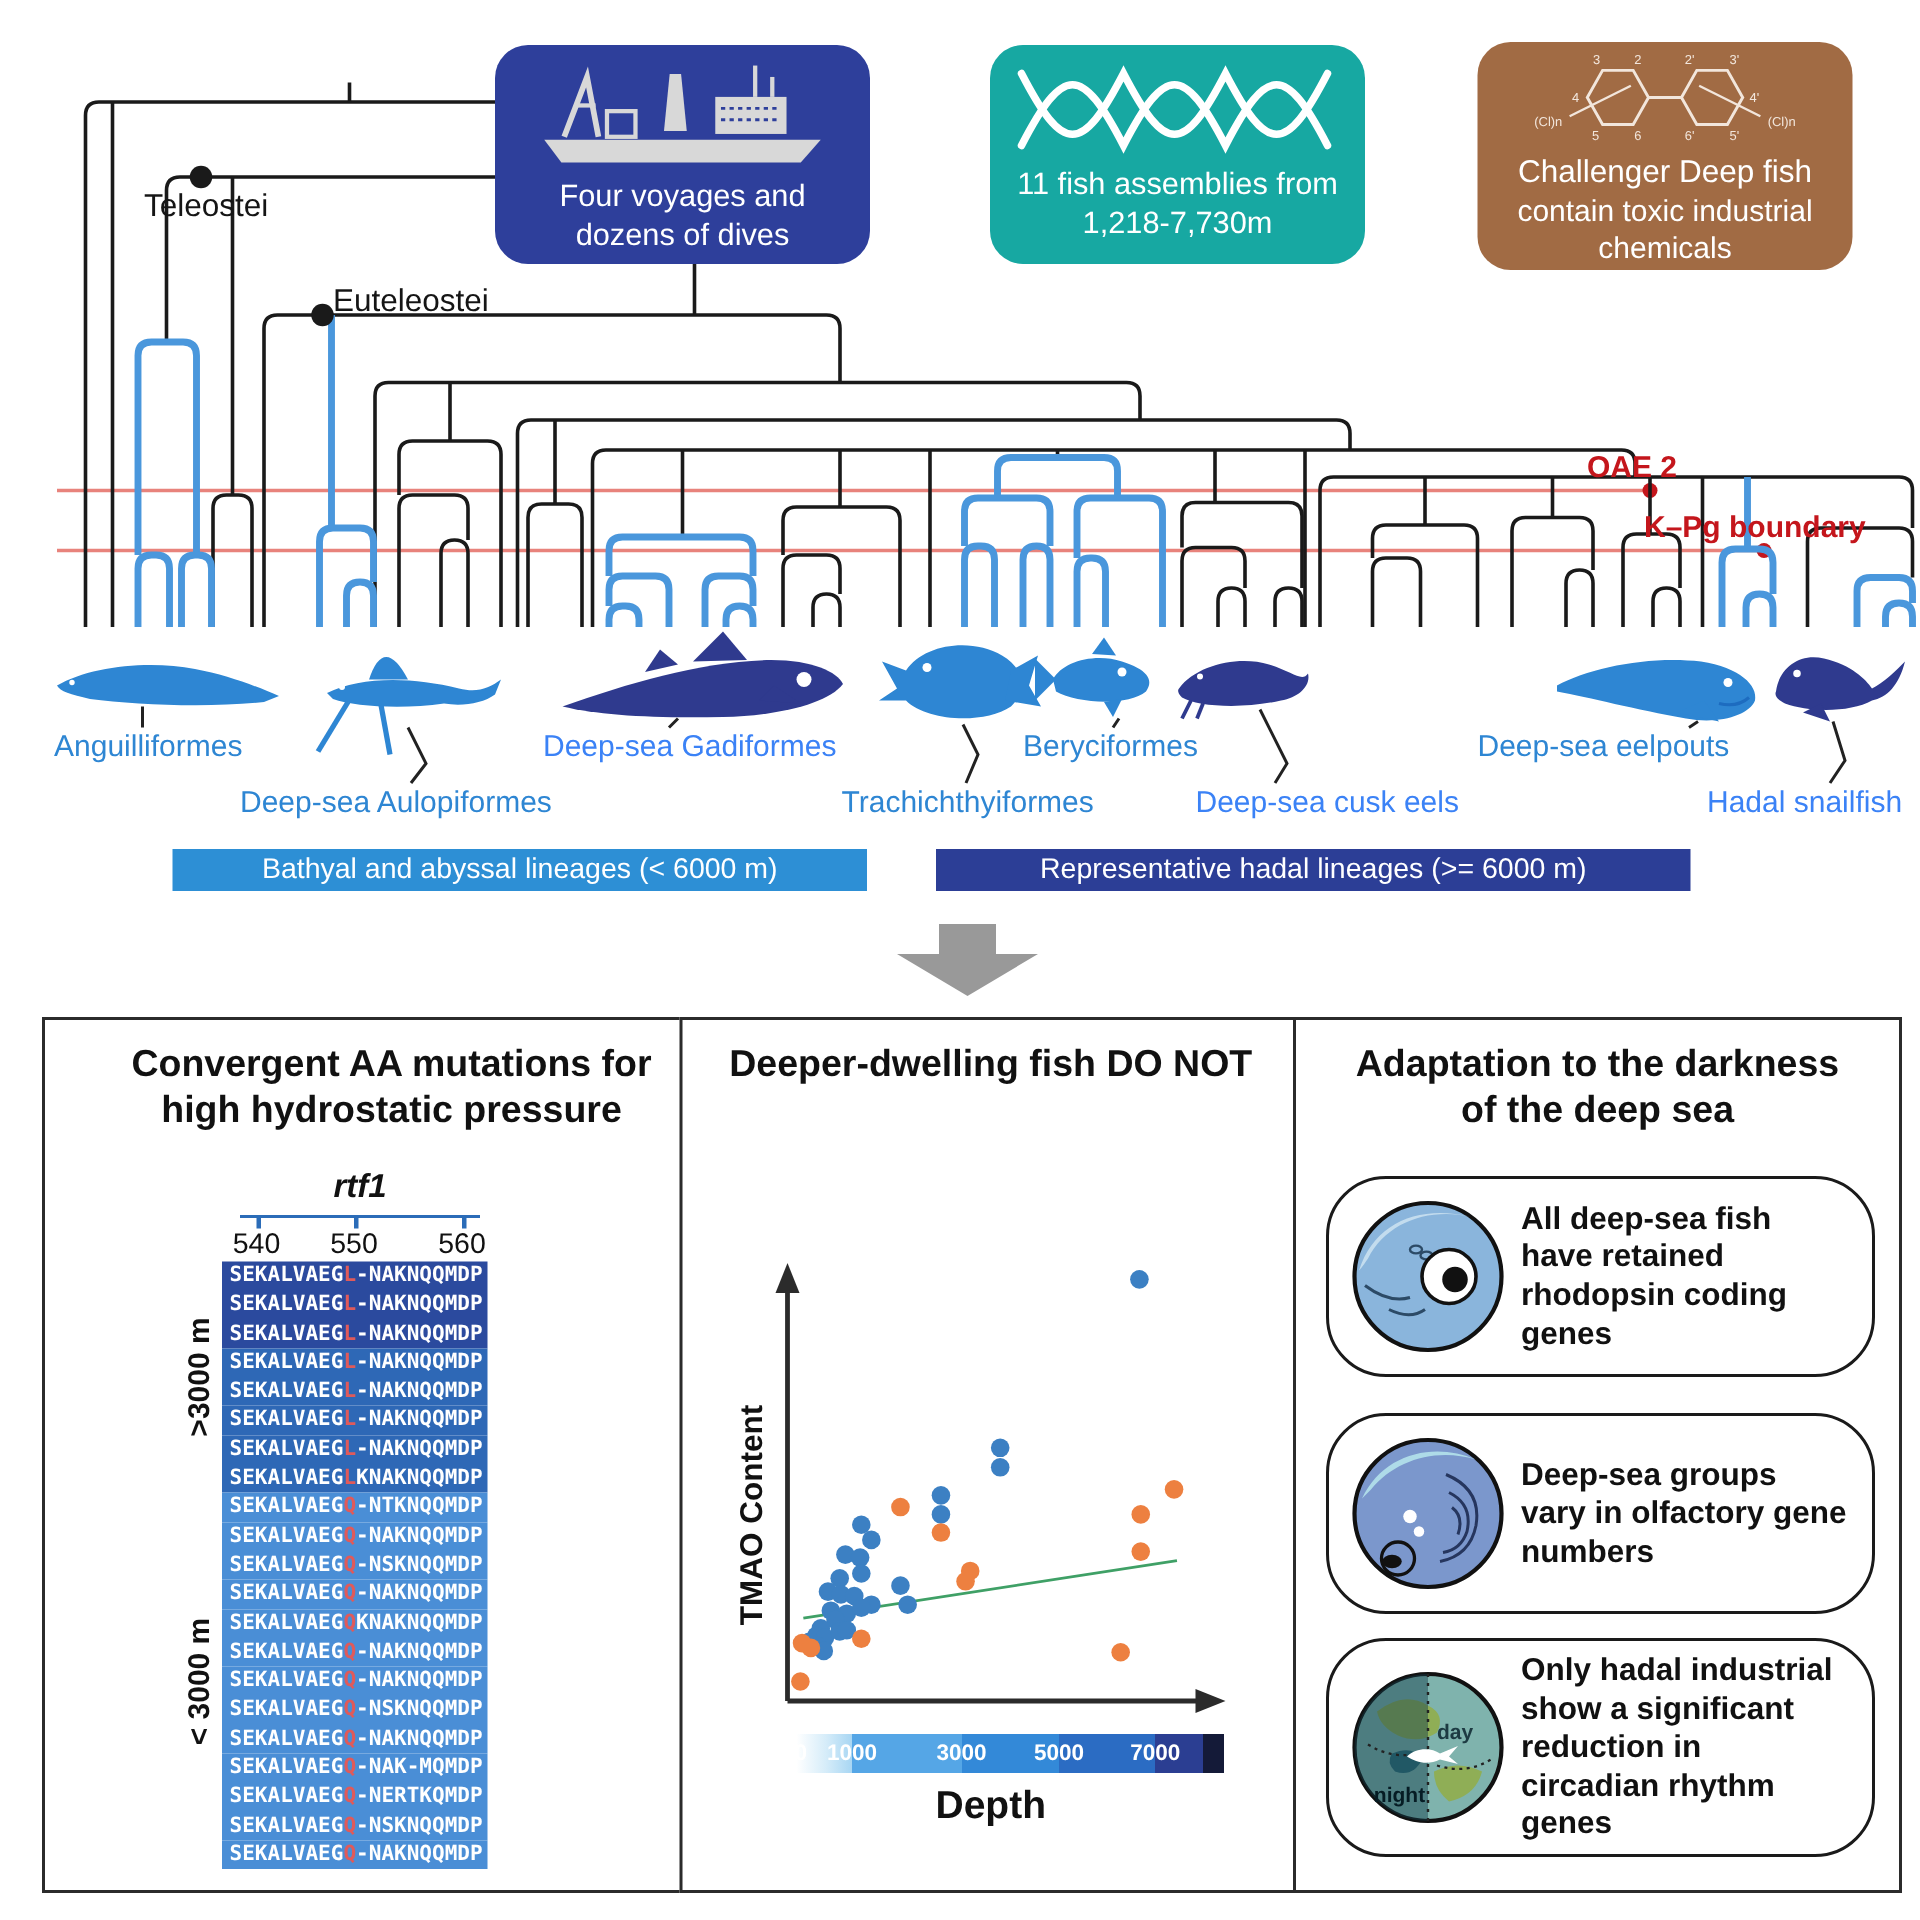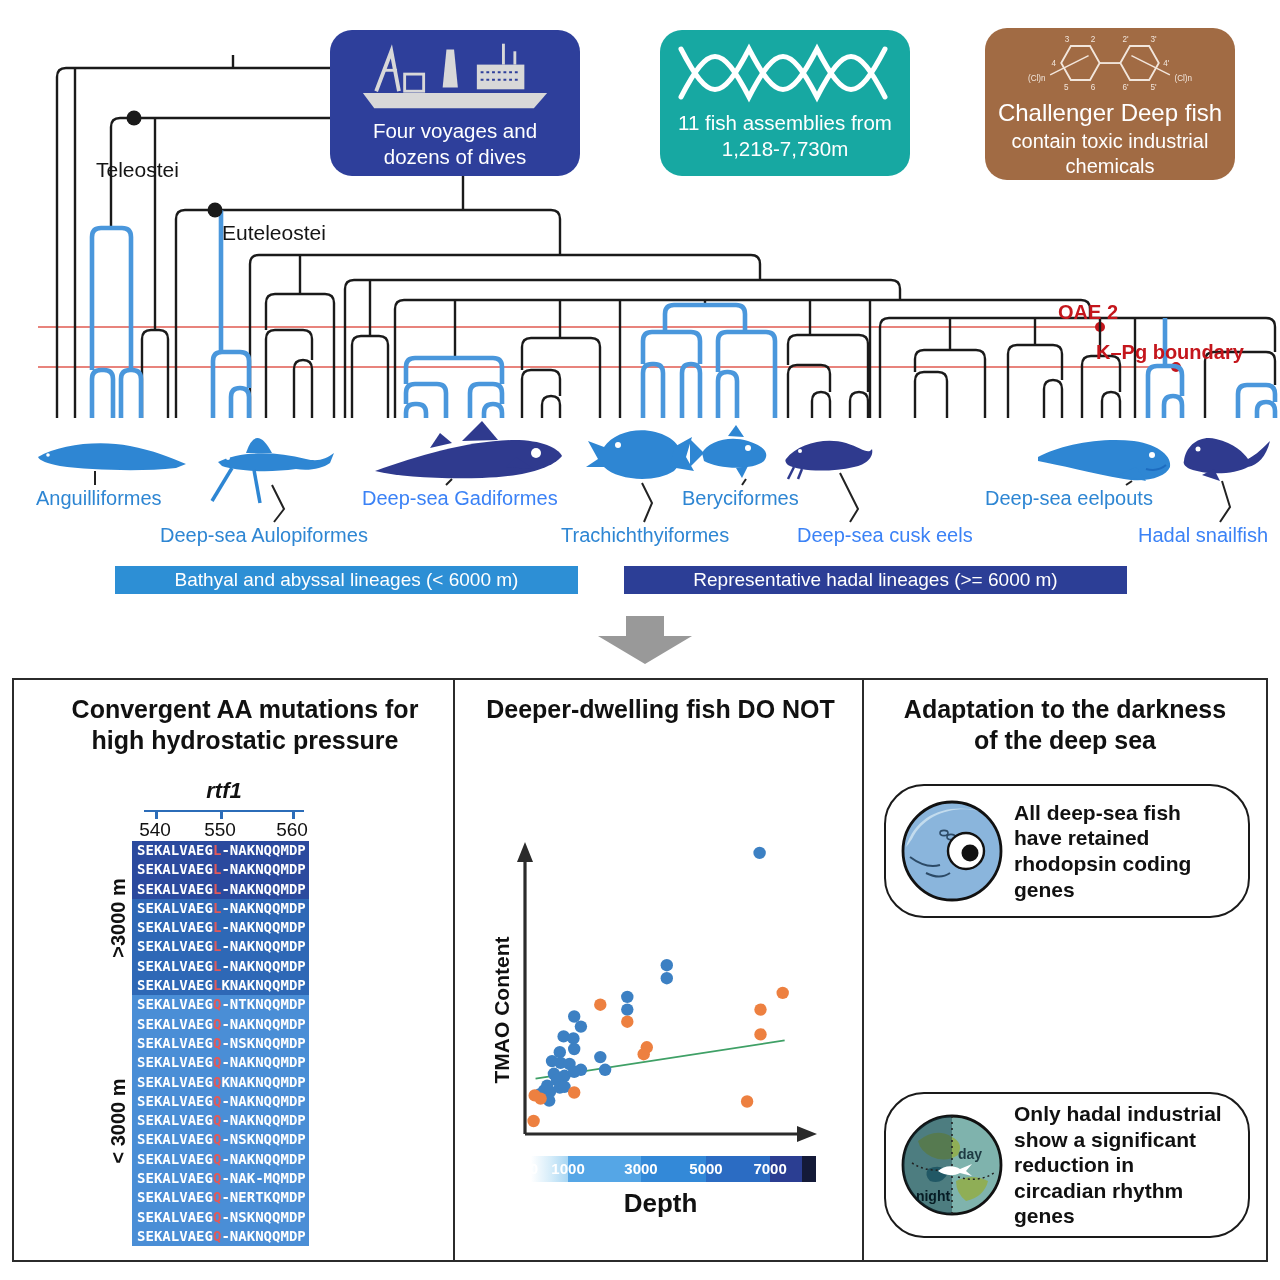--- a/index.html
+++ b/index.html
@@ -4,21 +4,21 @@
 <style>
   html,body{margin:0;padding:0;background:#fff;}
   .canvas{position:relative;width:1280px;height:1280px;background:#fff;overflow:hidden;
           font-family:"Liberation Sans",sans-serif;color:#111;}
   .abs{position:absolute;}
   
   .infobox{position:absolute;border-radius:22px;display:flex;flex-direction:column;
            align-items:center;justify-content:flex-start;color:#fff;text-align:center;}
   .infobox .btext{font-size:20.5px;line-height:1.28;margin-top:4px;}
   
-  .treelabel{position:absolute;font-size:21px;color:#151515;white-space:nowrap;margin-top:32px;}
+  .treelabel{position:absolute;font-size:21px;color:#151515;white-space:nowrap;}
   .eventlabel{position:absolute;font-size:20px;font-weight:bold;color:#c4161c;white-space:nowrap;}
   
   .fishlabel{position:absolute;font-size:20px;white-space:nowrap;}
   .lab-light{color:#2e86d3;}
   .lab-dark{color:#3b82f6;}
   
   .legendbar{position:absolute;height:28px;line-height:28px;color:#fff;text-align:center;
              font-size:19px;top:566px;}
   
   .panel{position:absolute;top:678px;height:584px;border:2.5px solid #2b2b2b;background:#fff;box-sizing:border-box;}
@@ -188,21 +188,21 @@
           <text x="39" y="46" text-anchor="middle">4</text>
           <text x="191" y="46" text-anchor="middle">4'</text>
           <text x="56" y="78" text-anchor="middle">5</text>
           <text x="92" y="78" text-anchor="middle">6</text>
           <text x="136" y="78" text-anchor="middle">6'</text>
           <text x="174" y="78" text-anchor="middle">5'</text>
           <text x="4" y="66">(Cl)n</text>
           <text x="226" y="66" text-anchor="end">(Cl)n</text>
         </g>
     </svg>
-    <div class="btext" style="font-size:24px;text-align:center;">Challenger Deep fish</div>
+    <div class="btext" style="font-size:21px;text-align:center;">Challenger Deep fish</div>
     <div class="btext" style="font-size:20px;margin-top:0;">contain toxic industrial</div>
     <div class="btext" style="font-size:20px;margin-top:0;">chemicals</div>
   </div>
 
   <svg class="abs" style="left:0;top:415px;" width="1280" height="115" viewBox="0 0 1280 115">
     <g fill="#2e86d3">
       <path d="M38 42 C60 29 100 25 130 31 C152 35 172 43 186 49 L176 53 C140 57 90 55 60 51 C47 48 40 46 38 42 Z"></path>
       <circle cx="48" cy="40" r="1.8" fill="#fff"></circle>
     </g>
     <g fill="#2e86d3">
@@ -269,21 +269,21 @@
   <div class="fishlabel lab-light" style="left:985px;top:487px;">Deep-sea eelpouts</div>
   <div class="fishlabel lab-dark" style="left:1138px;top:524px;">Hadal snailfish</div>
 
   <div class="legendbar" style="left:115px;width:463px;background:#2d8fd5;">Bathyal and abyssal lineages (&lt; 6000 m)</div>
   <div class="legendbar" style="left:624px;width:503px;background:#2c3e96;">Representative hadal lineages (&gt;= 6000 m)</div>
 
   <svg class="abs" style="left:598px;top:616px;" width="94" height="50" viewBox="0 0 94 50">
     <path d="M28 0 H66 V20 H94 L47 48 L0 20 H28 Z" fill="#999"></path>
   </svg>
 
-  <div class="panel" style="left:12px;width:466px;padding-left:28px;">
+  <div class="panel" style="left:28px;width:466px;padding-left:28px;">
     <div class="ptitle">
       <div>Convergent AA mutations for</div>
       <div>high hydrostatic pressure</div>
     </div>
     <div class="gene" style="left:210px;top:98px;">rtf1</div>
     <div class="ruler" style="left:130px;top:130px;width:160px;">
       <div class="tick" style="left:11px;"></div>
       <div class="tick" style="left:76px;"></div>
       <div class="tick" style="left:148px;"></div>
     </div>
@@ -399,20 +399,34 @@
         <ellipse cx="44" cy="34" rx="4" ry="2.6" fill="none" stroke="#2c4a66" stroke-width="1.6"></ellipse>
         <ellipse cx="51" cy="38" rx="4" ry="2.6" fill="none" stroke="#2c4a66" stroke-width="1.6"></ellipse>
         <circle cx="66" cy="52" r="18" fill="#fff" stroke="#111" stroke-width="2.4"></circle>
         <circle cx="70" cy="54" r="8.5" fill="#111"></circle>
         <path d="M10 58 Q26 70 40 66" stroke="#2c4a66" stroke-width="2" fill="none"></path>
         <path d="M26 74 Q40 81 50 74" stroke="#2c4a66" stroke-width="2" fill="none"></path>
       </svg>
       <div class="ctext">All deep-sea fish have retained rhodopsin coding genes</div>
     </div>
 
+    <div class="card" style="top:262px;height:134px;">
+      <svg width="104" height="104" viewBox="0 0 104 104">
+        <circle cx="52" cy="52" r="49" fill="#7b97cc" stroke="#111" stroke-width="2.8"></circle>
+        <path d="M8 42 C22 12 56 4 84 16 C58 8 30 16 14 36 Z" fill="#aedbe8"></path>
+        <path d="M64 26 Q88 36 84 60 Q80 80 60 84" stroke="#26365e" stroke-width="2" fill="none"></path>
+        <path d="M66 38 Q82 46 78 64 Q74 76 62 78" stroke="#26365e" stroke-width="2" fill="none"></path>
+        <path d="M68 48 Q76 54 72 66" stroke="#26365e" stroke-width="2" fill="none"></path>
+        <circle cx="32" cy="82" r="11" fill="none" stroke="#111" stroke-width="2.2"></circle>
+        <ellipse cx="28" cy="84" rx="6.5" ry="4.5" fill="#111"></ellipse>
+        <circle cx="40" cy="54" r="4.5" fill="#fff"></circle>
+        <circle cx="46" cy="64" r="3.5" fill="#fff"></circle>
+      </svg>
+      <div class="ctext">Deep-sea groups vary in olfactory gene numbers</div>
+    </div>
 
     <div class="card" style="top:412px;height:146px;">
       <svg width="104" height="104" viewBox="0 0 104 104">
         <circle cx="52" cy="52" r="49" fill="#7fb3ad" stroke="#111" stroke-width="2.8"></circle>
         <path d="M18 28 Q36 14 52 24 Q64 30 58 42 Q46 50 32 44 Q20 38 18 28 Z" fill="#8fae56"></path>
         <path d="M56 68 Q72 60 88 68 Q84 84 66 88 Q56 80 56 68 Z" fill="#8fae56"></path>
         <path d="M28 56 Q42 50 48 60 Q42 72 30 68 Q24 62 28 56 Z" fill="#2e6f7c"></path>
         <path d="M52 3 A49 49 0 0 0 52 101 Z" fill="#123c4a" opacity="0.45"></path>
         <line x1="52" y1="3" x2="52" y2="101" stroke="#222" stroke-width="1.6" stroke-dasharray="2 4"></line>
         <path d="M12 50 Q28 60 46 56" stroke="#222" stroke-width="1.5" stroke-dasharray="2 3" fill="none"></path>

